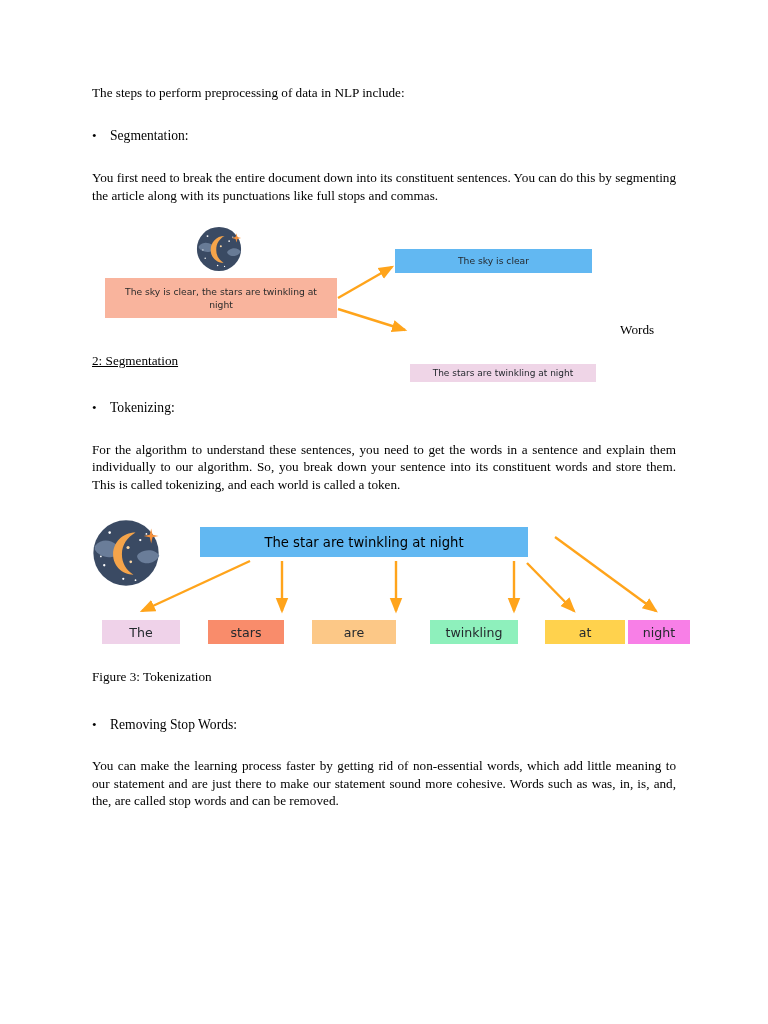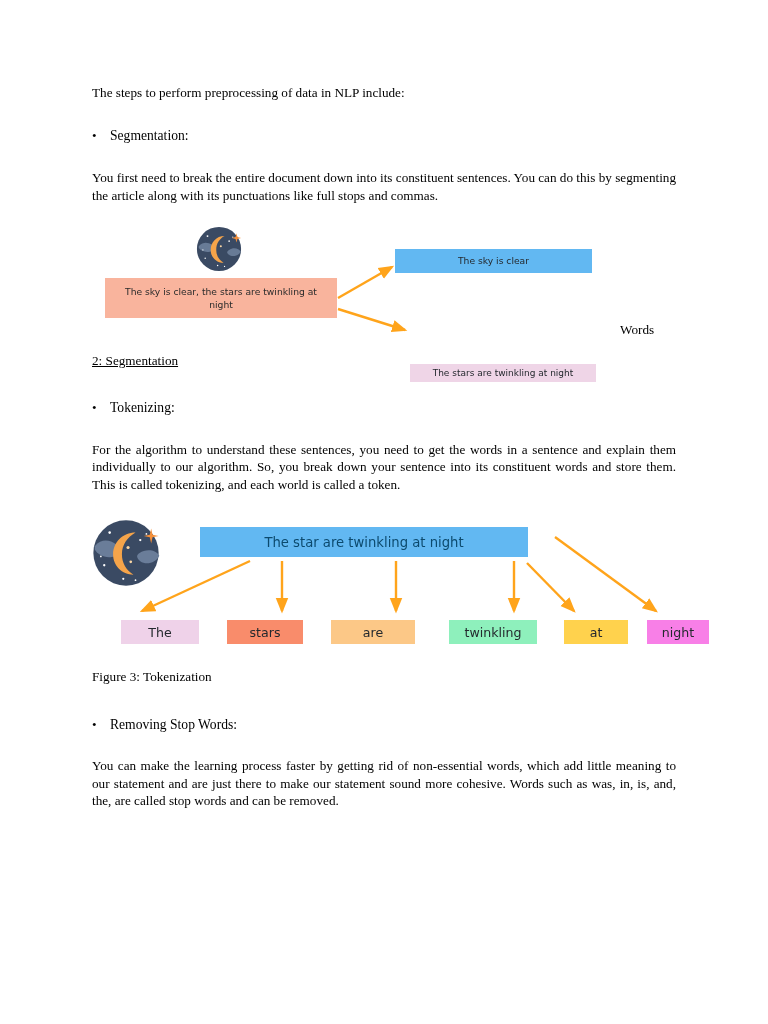--- a/index.html
+++ b/index.html
@@ -163,33 +163,32 @@
     left: 110px;
     top: 12px;
     width: 328px;
     height: 30px;
     background: #62B8F2;
     display: flex;
     align-items: center;
     justify-content: center;
     font-family: "DejaVu Sans", sans-serif;
     font-size: 13.2px;
-    color: #0c4a6e;
+    color: #000000;
   }
   .token {
     position: absolute;
     top: 105px;
     height: 24px;
     display: flex;
     align-items: center;
     justify-content: center;
     font-family: "DejaVu Sans", sans-serif;
     font-size: 12.6px;
     color: #24292e;
-    margin-left: 19px;
   }
   .fig3 svg.arrows {
     position: absolute;
     left: 0; top: 0;
     width: 600px;
     height: 135px;
     overflow: visible;
   }
 </style>
 </head>
@@ -283,21 +282,21 @@
         <circle cx="57" cy="63" r="2.0" fill="#FBD7A5"></circle>
         <path d="M87,14 L89,23 L98,25 L89,27 L87,36 L85,27 L76,25 L85,23 Z" fill="#F5903A"></path>
       </svg>
 
       <div class="box-sentence">The star are twinkling at night</div>
 
       <div class="token" style="left:12px;width:78px;background:#EFD2E9;">The</div>
       <div class="token" style="left:118px;width:76px;background:#F98C6B;">stars</div>
       <div class="token" style="left:222px;width:84px;background:#FCC887;">are</div>
       <div class="token" style="left:340px;width:88px;background:#8EF0BC;">twinkling</div>
-      <div class="token" style="left:455px;width:64px;background:#FFD24D;">at</div>
+      <div class="token" style="left:455px;width:80px;background:#FFD24D;">at</div>
       <div class="token" style="left:538px;width:62px;background:#F87FE7;">night</div>
     </div>
 
     <p class="caption" style="margin-top:18px;">Figure 3: Tokenization</p>
 
     <div class="bullet-row" style="margin-top:30px;">
       <span class="bullet-dot">•</span>
       <span class="bullet-label">Removing Stop Words:</span>
     </div>
 

